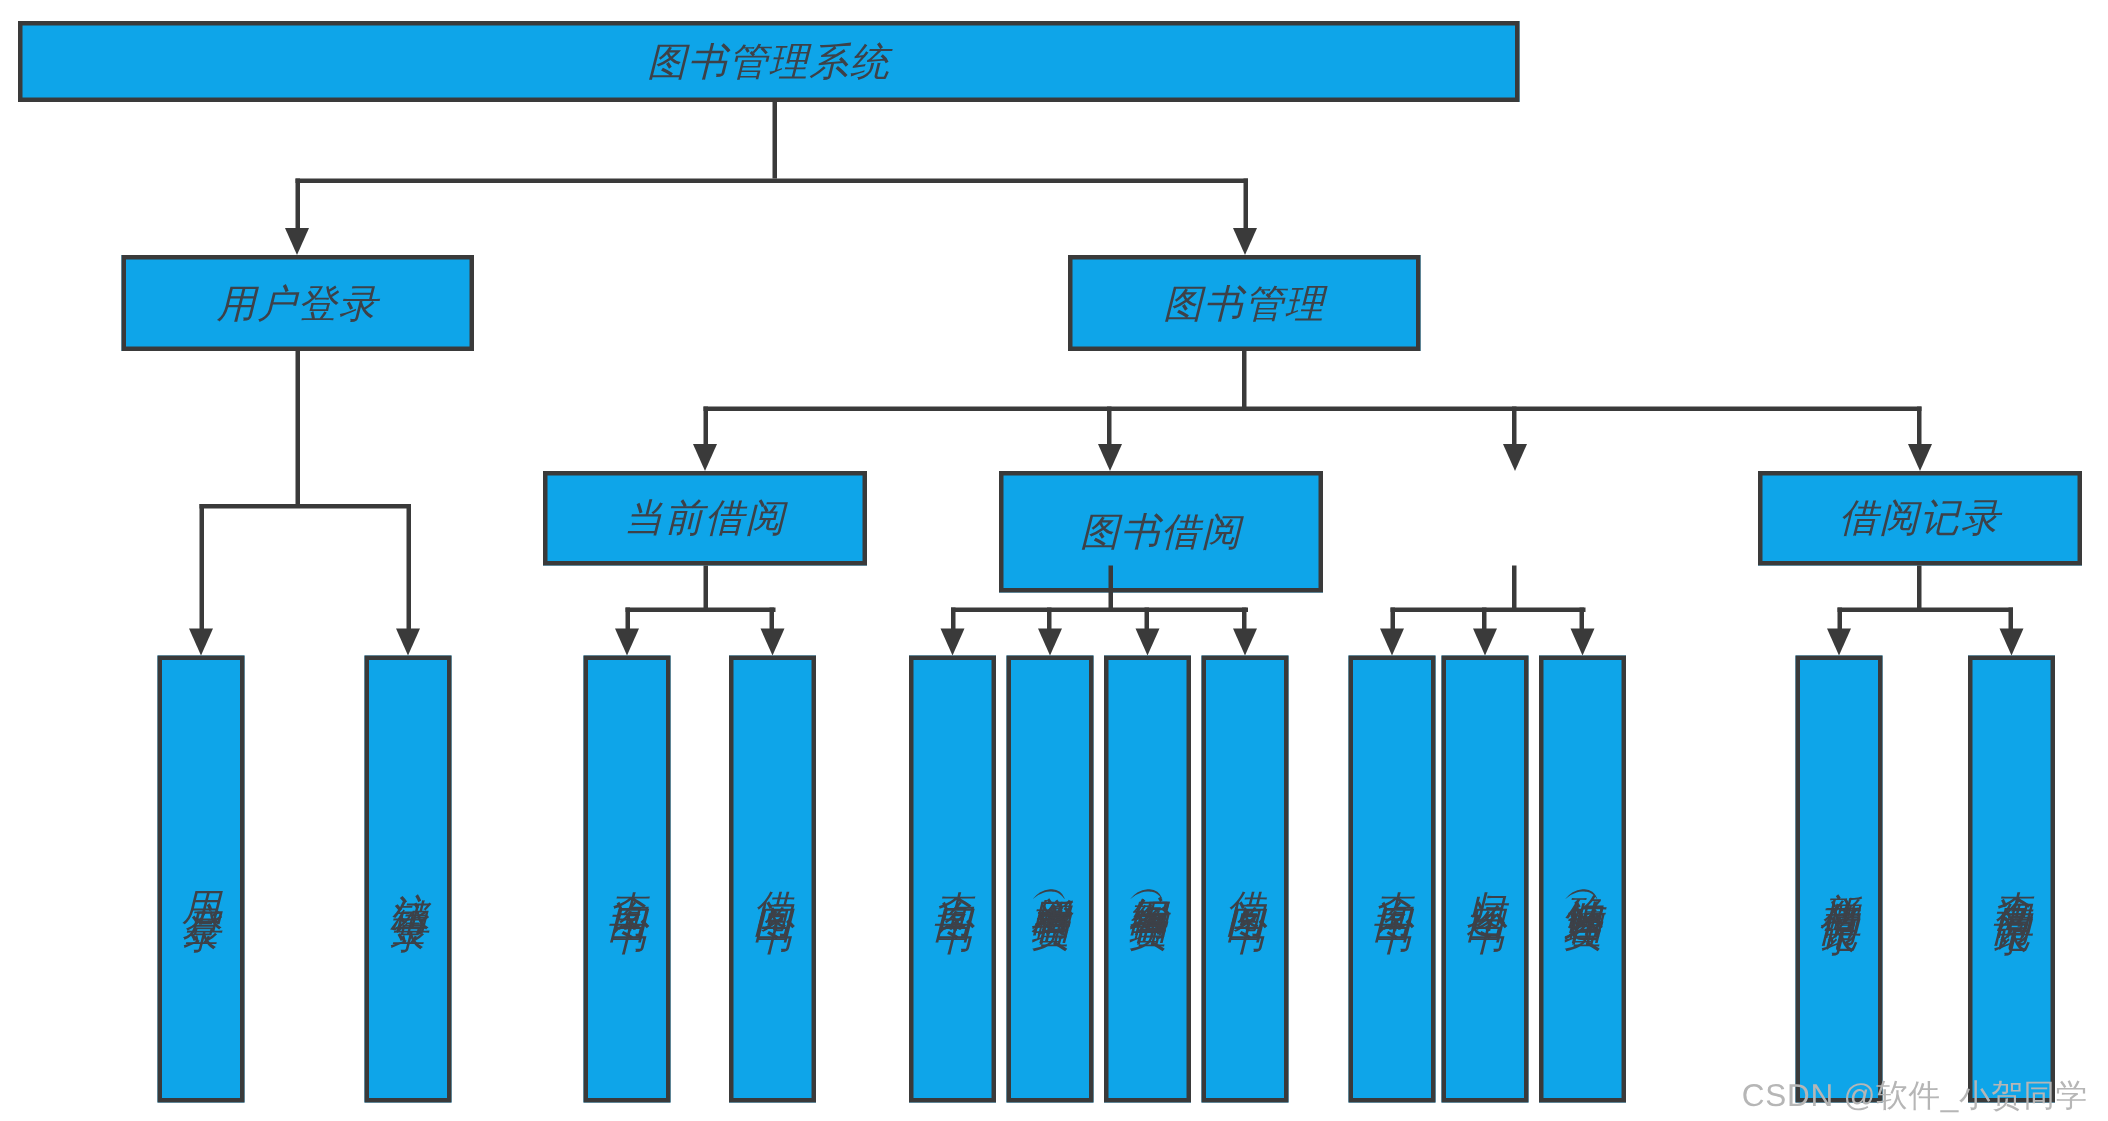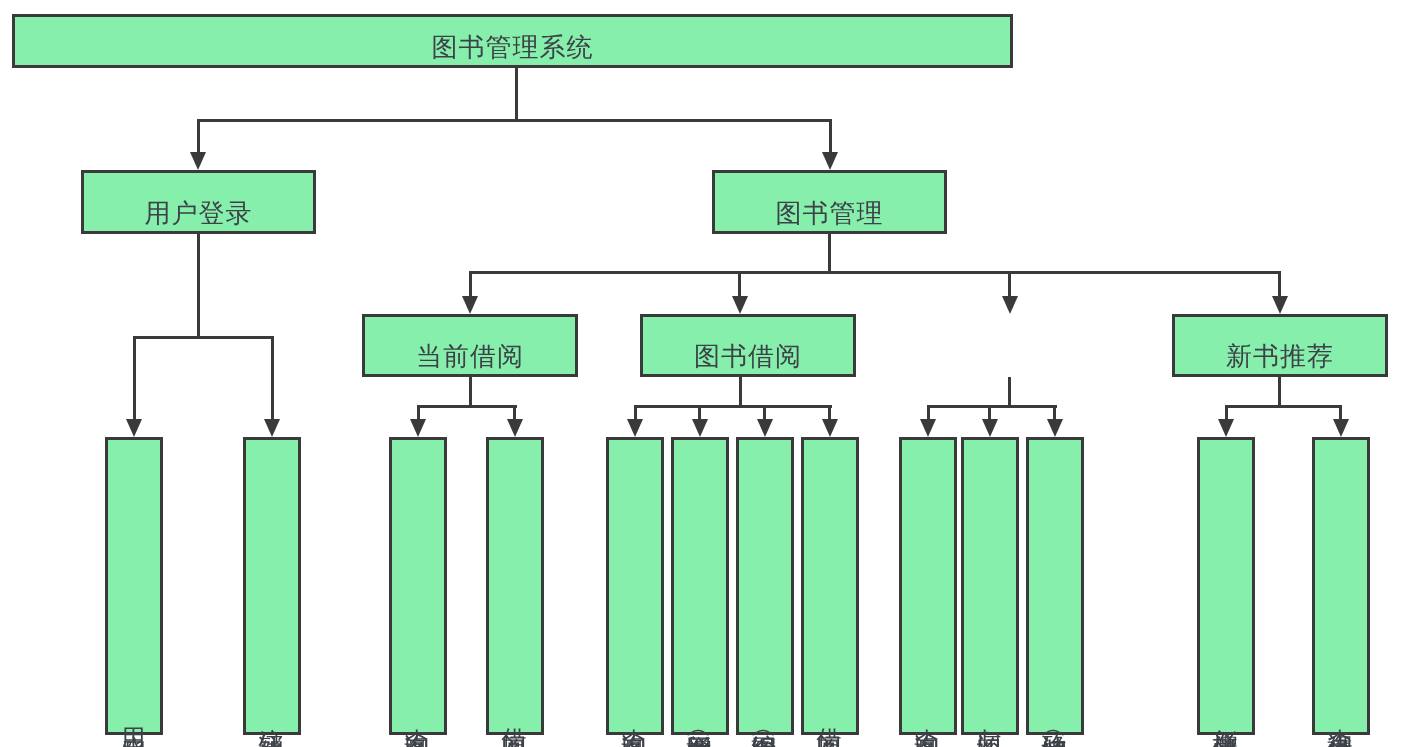--- a/index.html
+++ b/index.html
@@ -13,25 +13,26 @@
     position:relative;
     width:1405px;height:747px;
     background:var(--bg);
     font-family:"Liberation Sans","DejaVu Sans",sans-serif;
     overflow:hidden;
   }
   .box{
     position:absolute;
     box-sizing:border-box;
     border:3px solid var(--line);
-    background:#86efac;
+    background:#0ea5e9;
     display:flex;
-    align-items:flex-end;
+    align-items:center;
     justify-content:center;
     color:var(--text);
+    font-style:italic;
   }
   .box .label{
     color:var(--text);
     white-space:nowrap;
   }
   .box-root .label,.box-l2 .label,.box-l3 .label{
     font-size:26px;
     letter-spacing:1px;
   }
   .box-leaf .label{
@@ -95,25 +96,25 @@
   <div class="vl" style="left:1008px;top:271px;height:27px;"></div>
   <div class="vl" style="left:1278px;top:271px;height:27px;"></div>
   <div class="ar" style="left:462px;top:296px;"></div>
   <div class="ar" style="left:732px;top:296px;"></div>
   <div class="ar" style="left:1002px;top:296px;"></div>
   <div class="ar" style="left:1272px;top:296px;"></div>
 
   <div class="box box-l3" style="left:362px;top:314px;width:216px;height:63px;">
     <span class="label">当前借阅</span>
   </div>
-  <div class="box box-l3" style="left:640px;top:314px;width:216px;height:63px;">
+  <div class="box box-l3" style="left:666px;top:314px;width:216px;height:81px;">
     <span class="label">图书借阅</span>
   </div>
   <div class="box box-l3" style="left:1172px;top:314px;width:216px;height:63px;">
-    <span class="label">新书推荐</span>
+    <span class="label">借阅记录</span>
   </div>
 
   <div class="vl" style="left:469px;top:377px;height:30px;"></div>
   <div class="hl" style="left:417px;top:405px;width:100px;"></div>
   <div class="vl" style="left:417px;top:405px;height:16px;"></div>
   <div class="vl" style="left:513px;top:405px;height:16px;"></div>
   <div class="ar" style="left:410px;top:419px;"></div>
   <div class="ar" style="left:507px;top:419px;"></div>
 
   <div class="vl" style="left:739px;top:377px;height:30px;"></div>
@@ -176,14 +177,15 @@
   <div class="box box-leaf" style="left:1026px;top:437px;width:58px;height:298px;">
     <span class="label" style="letter-spacing:2px;">确认归还（管理员）</span>
   </div>
   <div class="box box-leaf" style="left:1197px;top:437px;width:58px;height:298px;">
     <span class="label" style="letter-spacing:4px;">新增借阅记录</span>
   </div>
   <div class="box box-leaf" style="left:1312px;top:437px;width:58px;height:298px;">
     <span class="label" style="letter-spacing:4px;">查询借阅记录</span>
   </div>
 
+  <div class="watermark">CSDN @软件_小贺同学</div>
 
 </div>
 
 </body></html>

